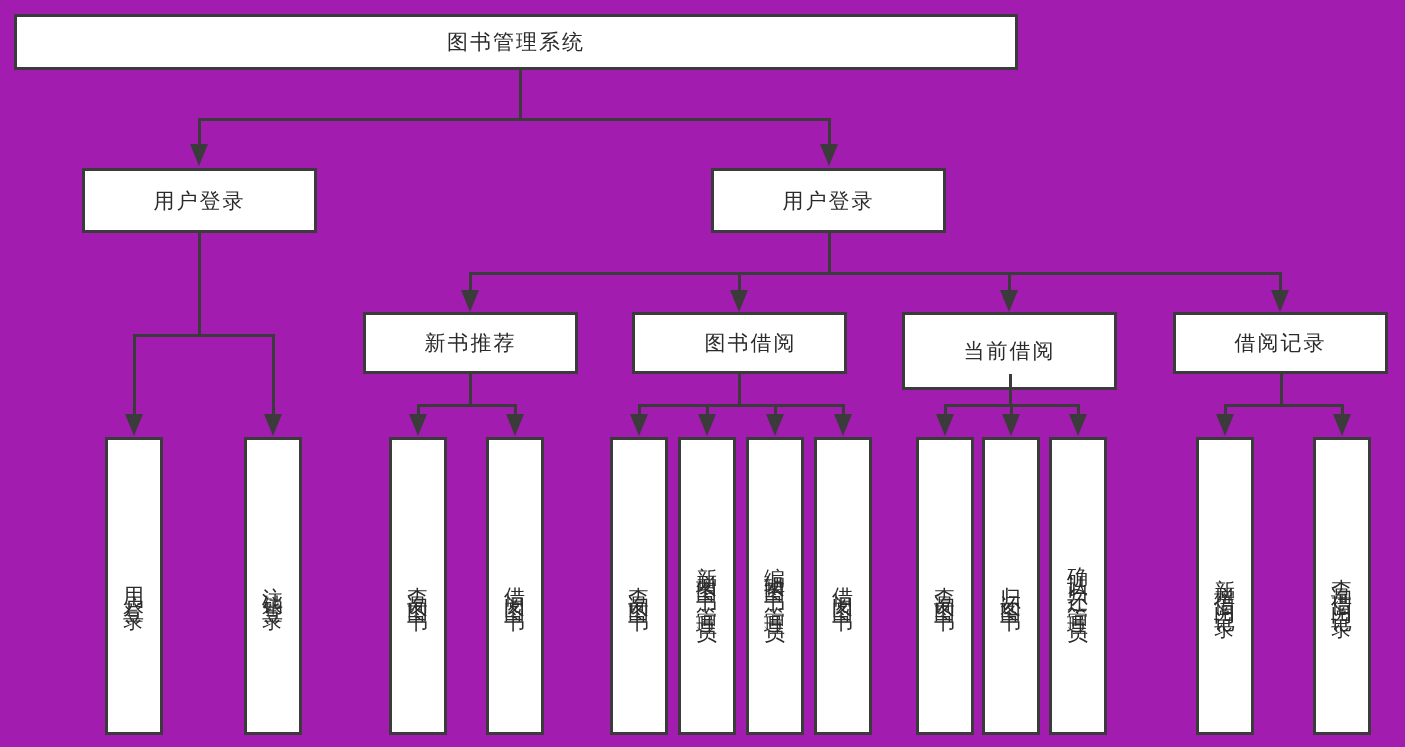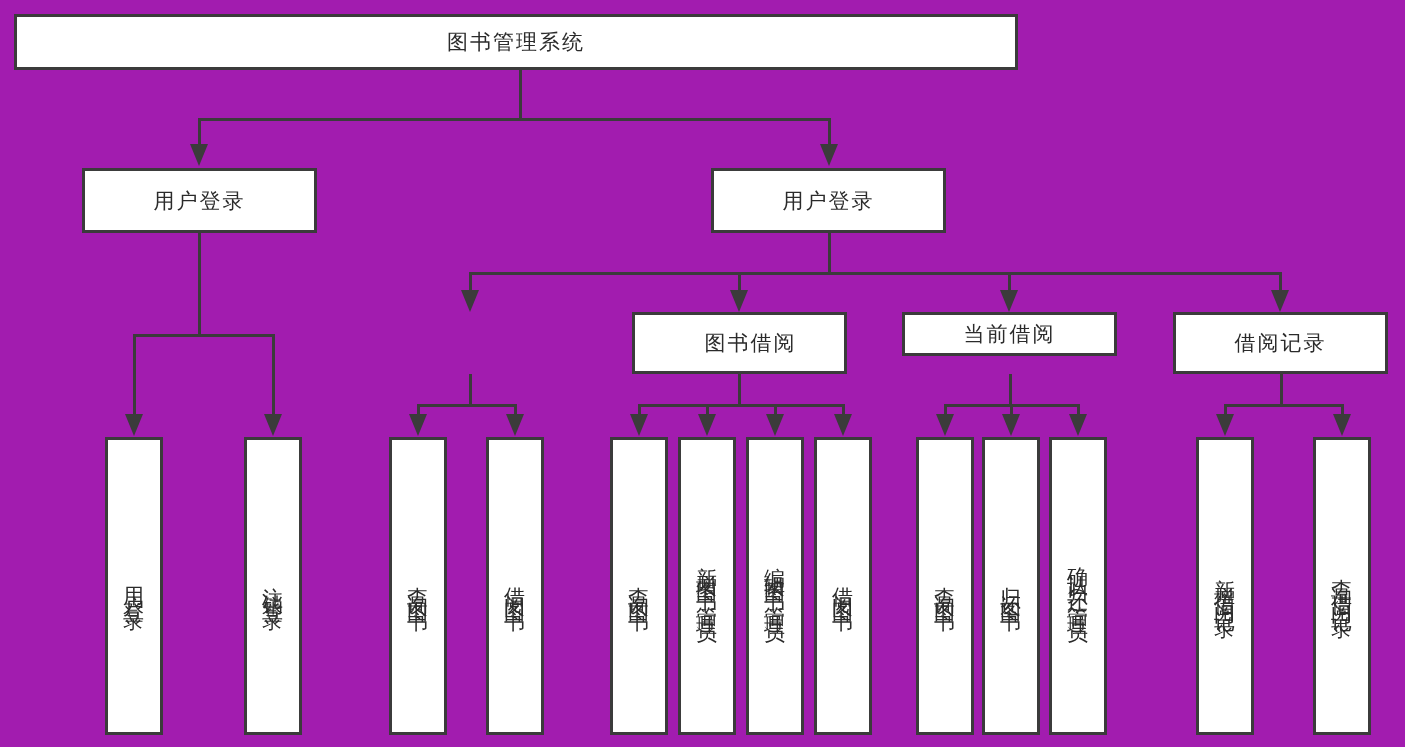--- a/index.html
+++ b/index.html
@@ -84,24 +84,25 @@
 <body>
 
 <div class="canvas">
 
   <div class="box" style="left:14px; top:14px; width:1004px; height:56px;">图书管理系统</div>
 
   <div class="box" style="left:82px; top:168px; width:235px; height:65px;">用户登录</div>
 
   <div class="box" style="left:711px; top:168px; width:235px; height:65px;">用户登录</div>
 
+  <div class="box" style="left:363px; top:312px; width:215px; height:62px;">新书推荐</div>
 
   <div class="box" style="left:632px; top:312px; width:215px; height:62px;padding-left:22px;">图书借阅</div>
 
-  <div class="box" style="left:902px; top:312px; width:215px; height:44px;">当前借阅</div>
+  <div class="box" style="left:902px; top:312px; width:215px; height:78px;">当前借阅</div>
 
   <div class="box" style="left:1173px; top:312px; width:215px; height:62px;">借阅记录</div>
 
   <div class="leaf" style="left:105px;">
     <span class="vtext">用户登录</span>
   </div>
   <div class="leaf" style="left:244px;">
     <span class="vtext">注销登录</span>
   </div>
 

